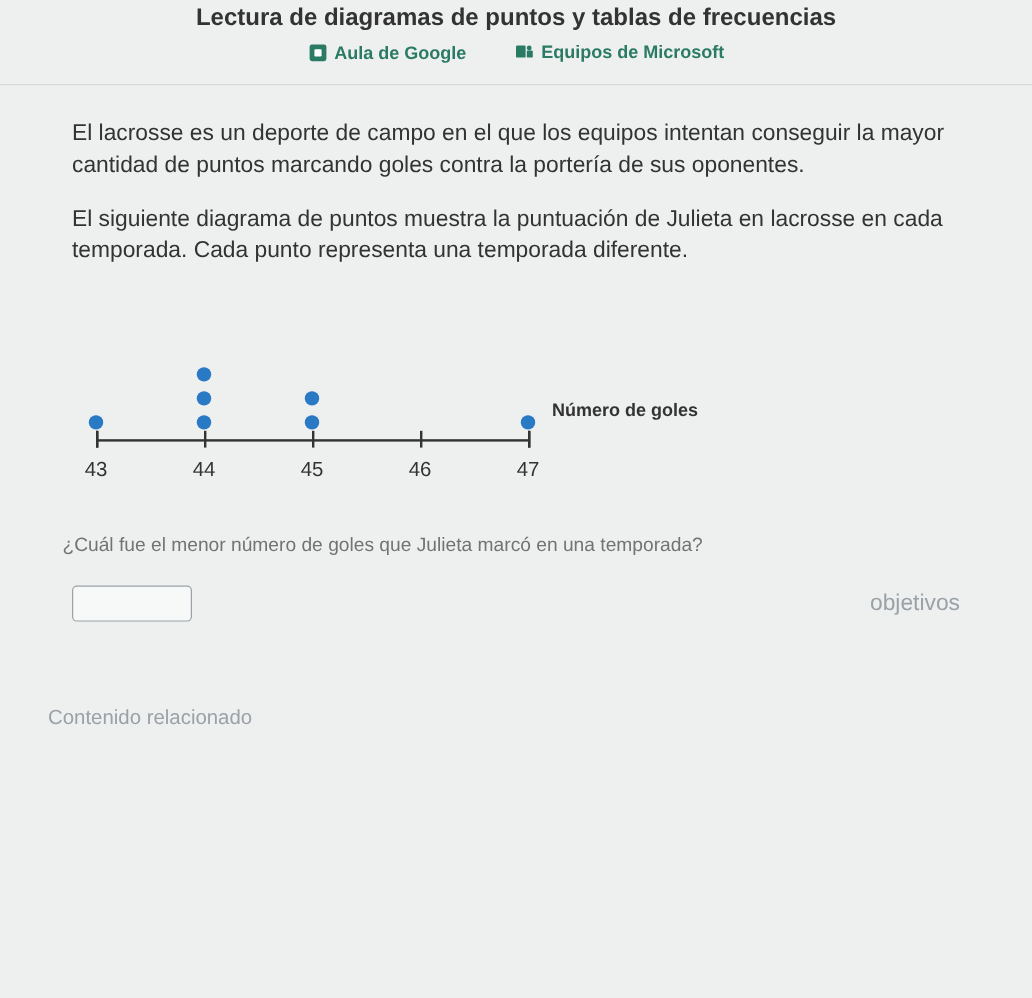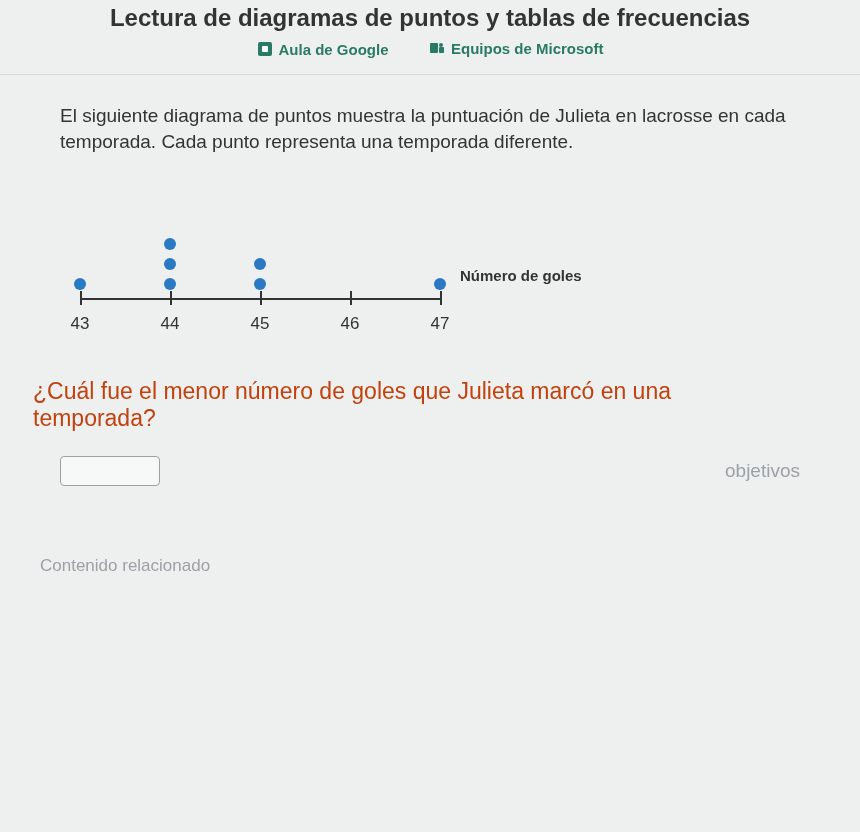--- a/index.html
+++ b/index.html
@@ -12,21 +12,21 @@
     color: #333;
   }
   .page {
     background: #eef0f0;
   }
   .title-row {
     text-align: center;
     padding: 4px 0 2px 0;
   }
   .page-title {
-    font-size: 24px;
+    font-size: 20px;
     font-weight: 700;
     color: #333;
     text-align: center;
   }
   .share-row {
     text-align: center;
     padding: 6px 0 14px 0;
   }
   .share-link {
     display: inline-flex;
@@ -125,23 +125,23 @@
     border-radius: 50%;
     transform: translateX(-50%);
   }
   .axis-title {
     margin-top: 4px;
     font-size: 15px;
     font-weight: 700;
     color: #333;
   }
   .question {
-    font-size: 23px;
-    color: #c2410c;
-    padding: 0 60px 10px 33px;
+    font-size: 16px;
+    color: #737373;
+    padding: 0 60px 10px 52px;
   }
   .answer-row {
     padding: 14px 60px 40px 60px;
     display: flex;
     align-items: center;
     gap: 6px;
     justify-content: space-between;
   }
   .answer-input {
     width: 100px;
@@ -186,20 +186,21 @@
             <rect x="10" y="7" width="5" height="6" rx="1" fill="#2a7a64"></rect>
           </svg>
       </span>
       <span>Equipos de Microsoft</span>
     </span>
   </div>
 
   <hr class="divider">
 
   <div class="content">
+    <p class="para">El lacrosse es un deporte de campo en el que los equipos intentan conseguir la mayor cantidad de puntos marcando goles contra la portería de sus oponentes.</p>
     <p class="para">El siguiente diagrama de puntos muestra la puntuación de Julieta en lacrosse en cada temporada. Cada punto representa una temporada diferente.</p>
 
     <div class="dotplot-wrap">
       <div class="dotplot" id="dotplot">
         <div class="axis-line"></div>
       <div class="tick-end-left" style="left: 20px;"></div>
           <div class="tick-end-left" style="left: 380px;"></div>
           <div class="tick" style="left: 20px;"></div>
           <div class="tick-label" style="left: 20px;">43</div>
           <div class="dot" style="left: 20px; top: 90px;"></div>

